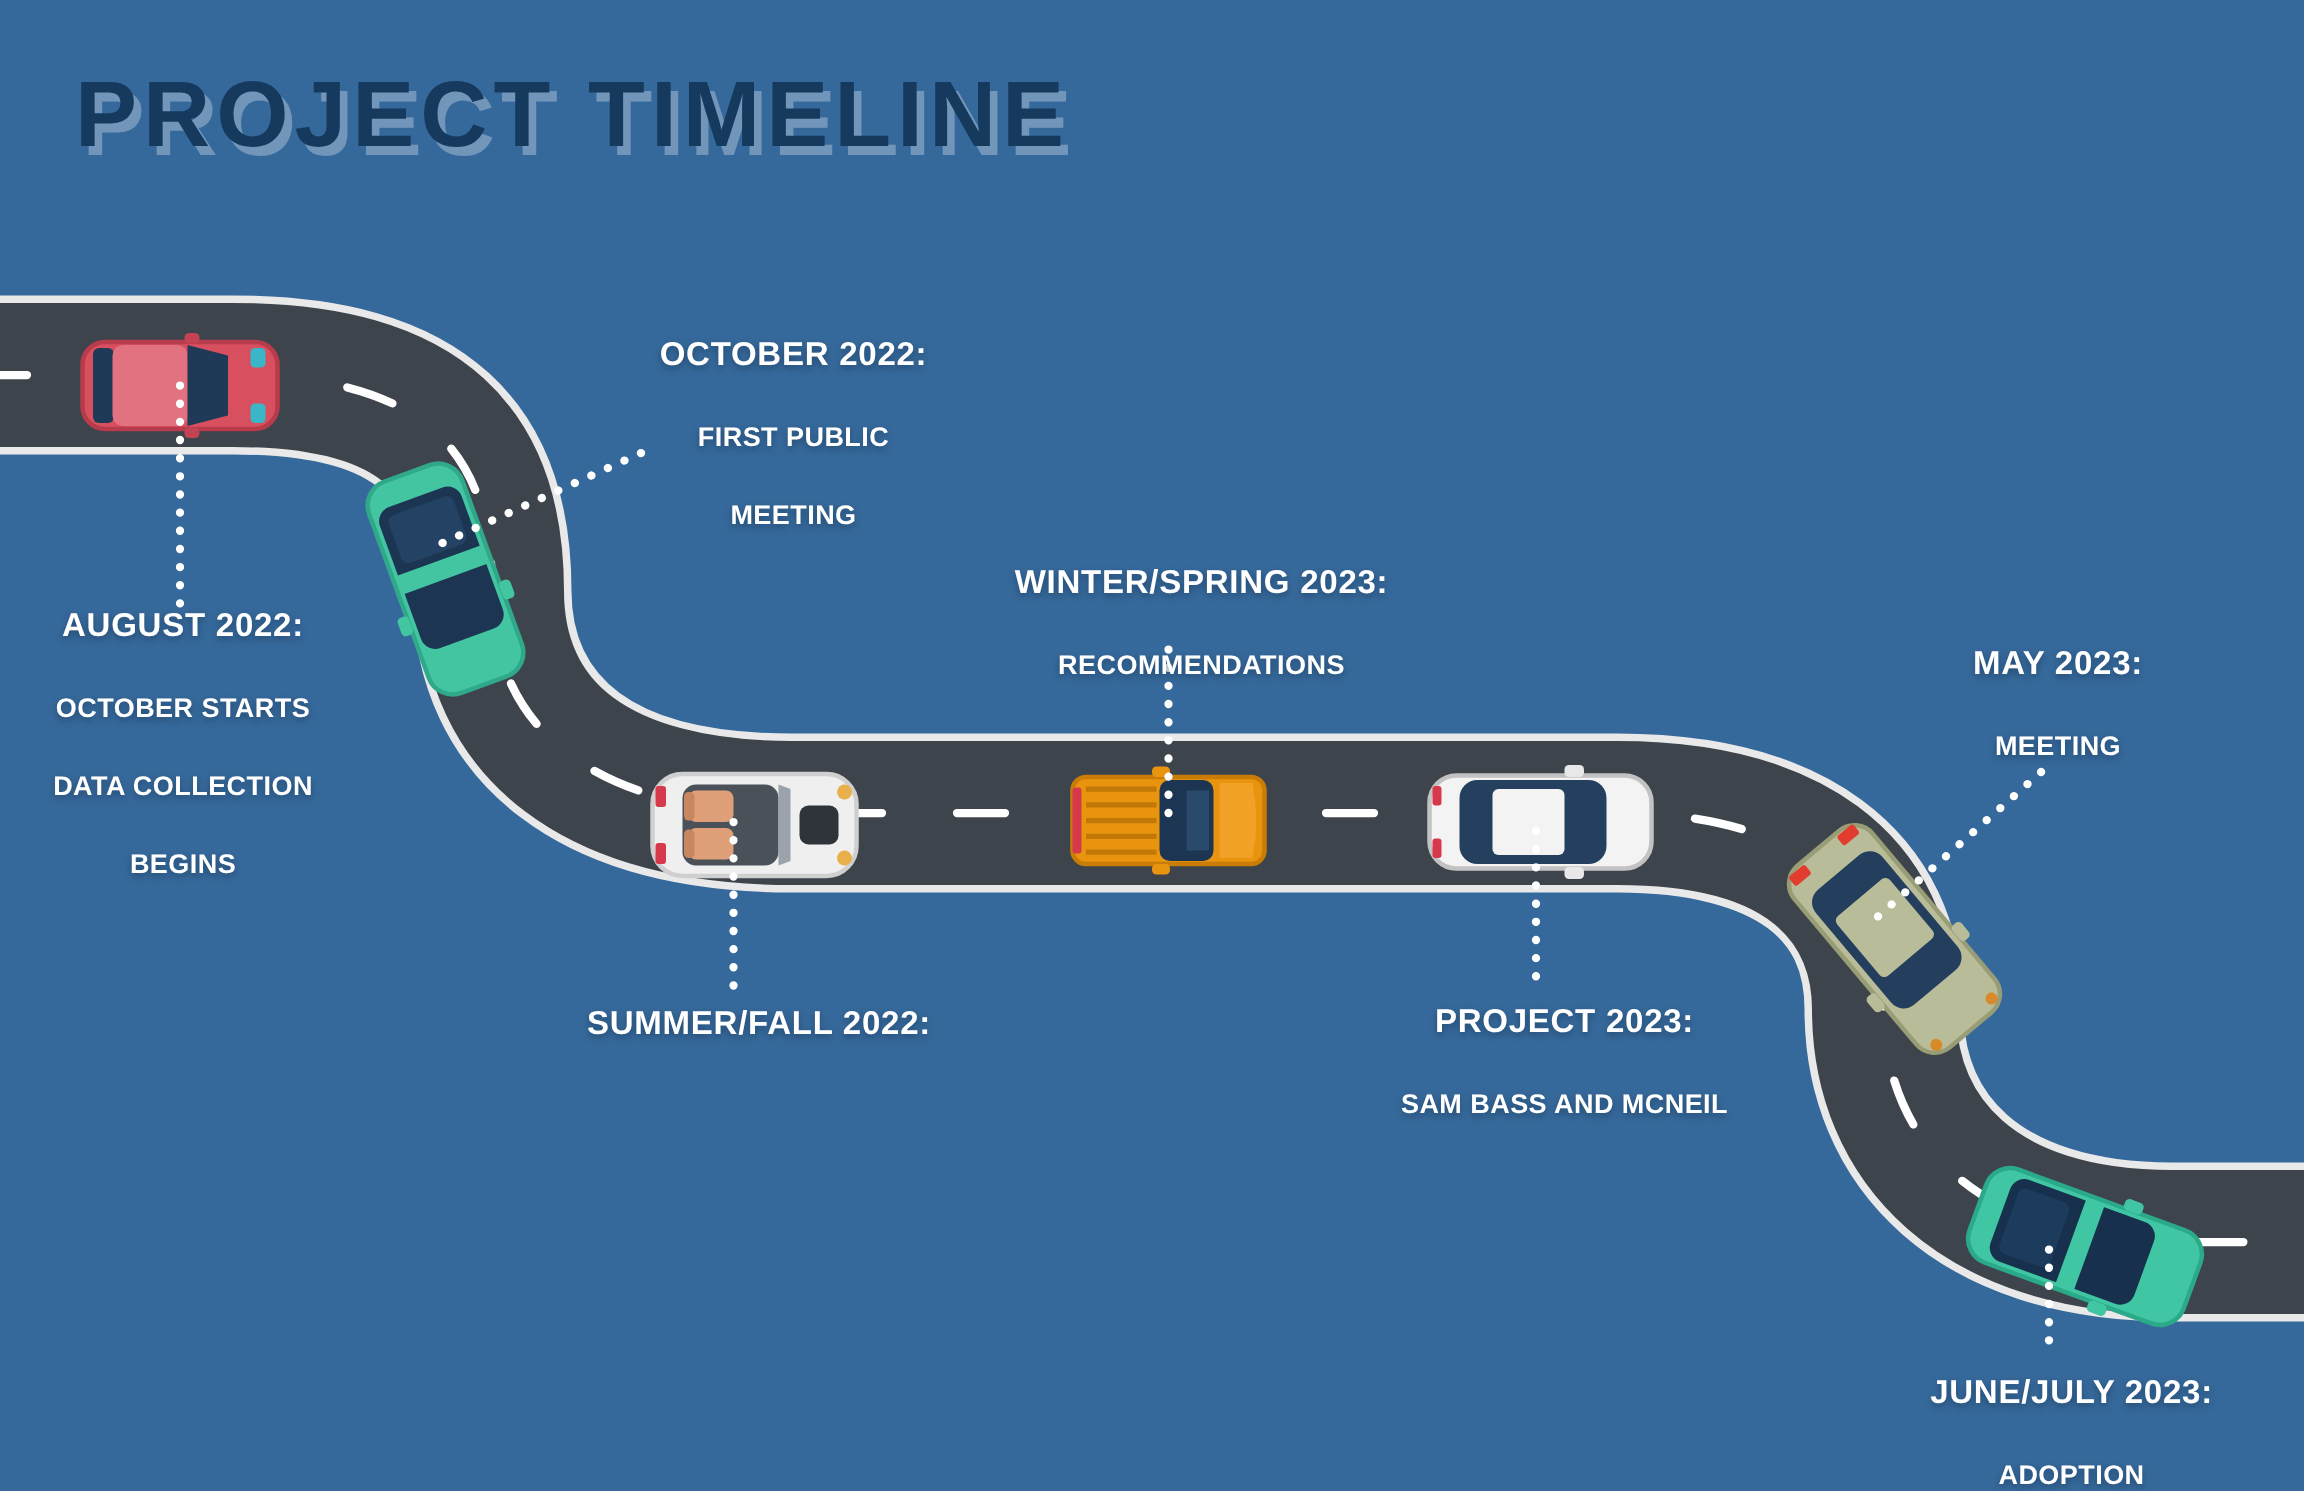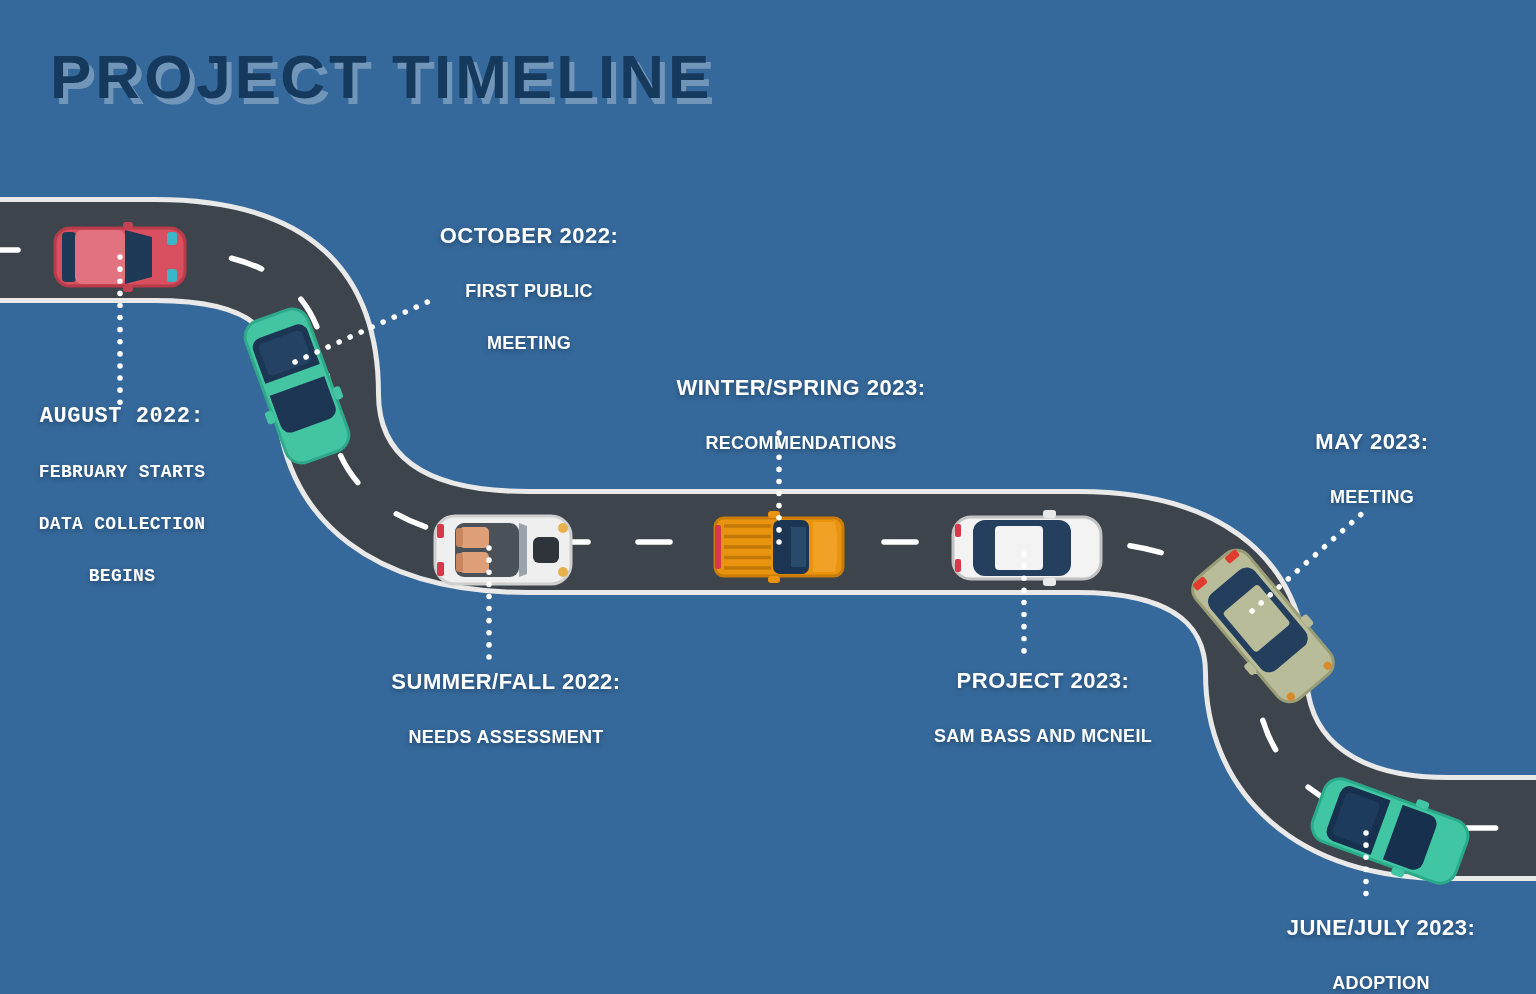--- a/index.html
+++ b/index.html
@@ -155,36 +155,35 @@
       <path d="M 489 548 L 489 657" stroke="#FFFFFF"></path>
       <path d="M 779 433 L 779 544" stroke="#FFFFFF"></path>
       <path d="M 1024 554 L 1024 657" stroke="#FFFFFF"></path>
       <path d="M 1252 611 L 1366 510" stroke="#FFFFFF"></path>
       <path d="M 1366 833 L 1366 896" stroke="#FFFFFF"></path>
     </g>
   </svg>
 
   <div class="page-title">PROJECT TIMELINE</div>
 
-  <div class="label" style="left:122px; top:402px;font-family:Liberation Mono, monospace;">
+  <div class="label" style="left:122px; top:402px;">
     <div class="h">AUGUST 2022:</div>
-    <div class="l">FEBRUARY STARTS</div>
+    <div class="l">OCTOBER STARTS</div>
     <div class="l">DATA COLLECTION</div>
     <div class="l">BEGINS</div>
   </div>
 
   <div class="label" style="left:529px; top:221px;">
     <div class="h">OCTOBER 2022:</div>
     <div class="l">FIRST PUBLIC</div>
     <div class="l">MEETING</div>
   </div>
 
   <div class="label" style="left:506px; top:667px;">
     <div class="h">SUMMER/FALL 2022:</div>
-    <div class="l">NEEDS ASSESSMENT</div>
   </div>
 
   <div class="label" style="left:801px; top:373px;">
     <div class="h">WINTER/SPRING 2023:</div>
     <div class="l">RECOMMENDATIONS</div>
   </div>
 
   <div class="label" style="left:1043px; top:666px;">
     <div class="h">PROJECT 2023:</div>
     <div class="l">SAM BASS AND MCNEIL</div>

